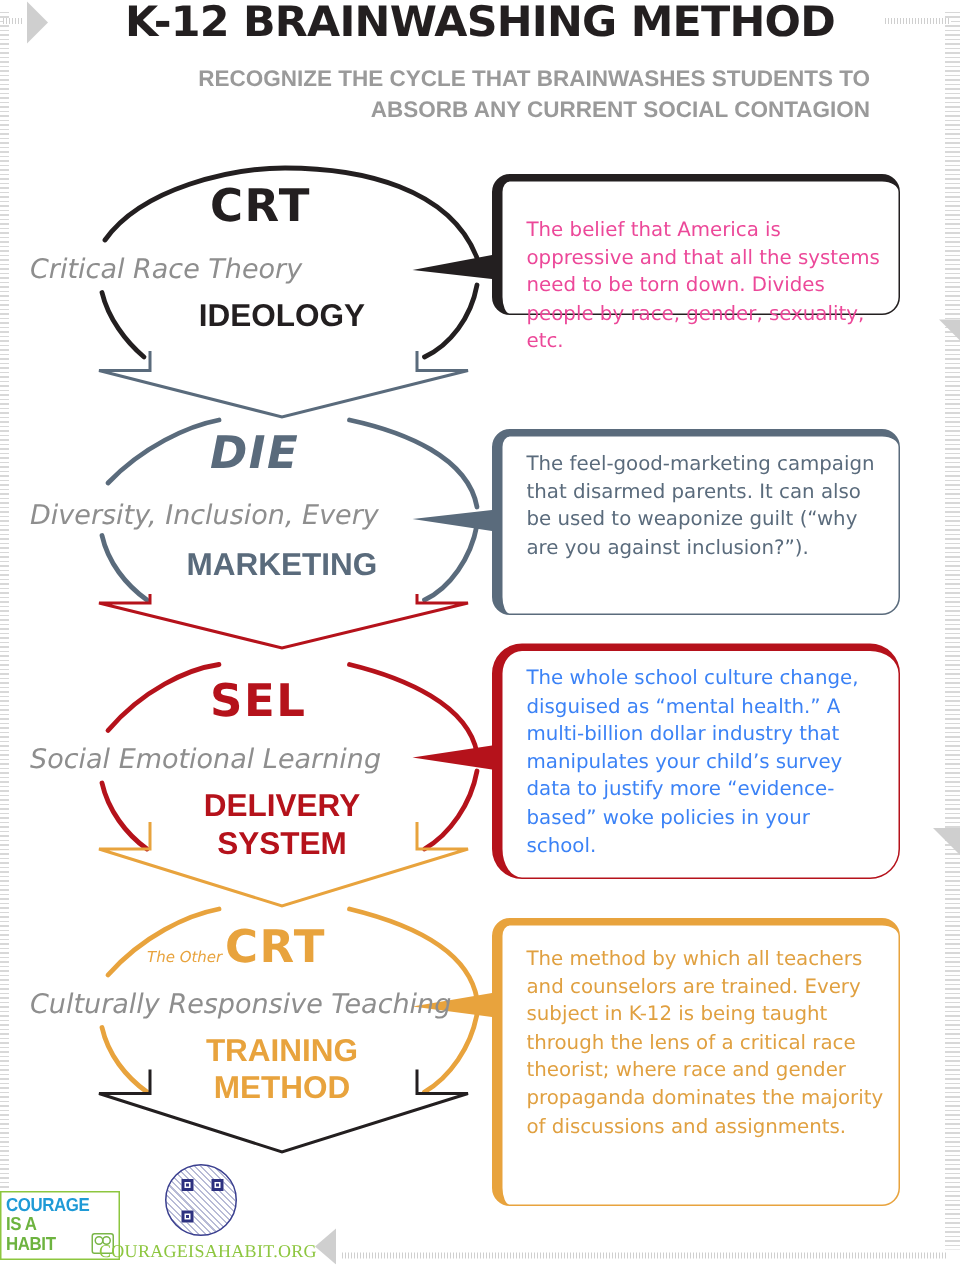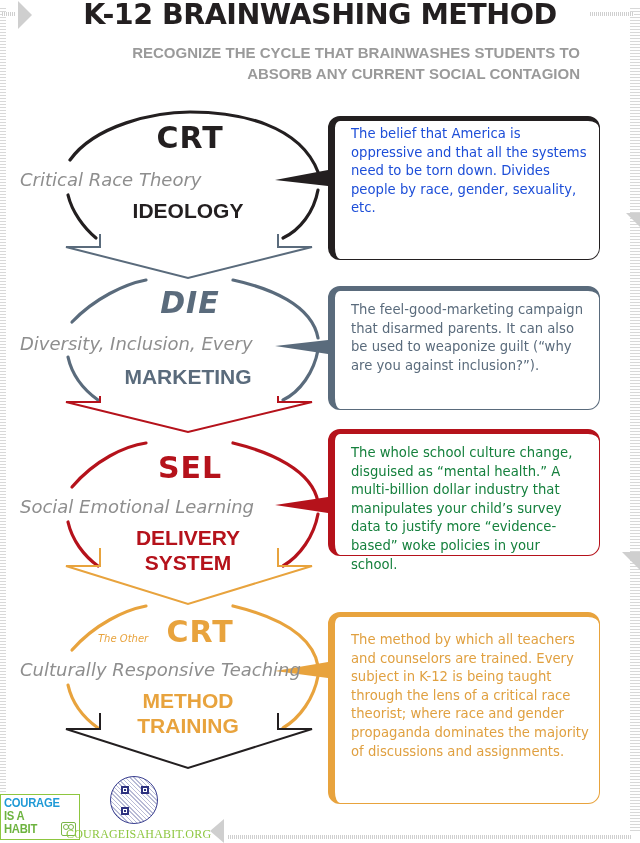--- a/index.html
+++ b/index.html
@@ -26,21 +26,21 @@
   .title { position: absolute; left: 0; top: 0; width: 640px; text-align: center;
     font-family: "DejaVu Sans", sans-serif; font-weight: 900; font-size: 28px; line-height: 30px;
     color: #231f20; letter-spacing: -0.5px; font-weight: bold; transform: scaleX(1.02); }
   .subtitle { position: absolute; left: 60px; top: 42px; width: 520px; text-align: right;
     font-family: "Liberation Sans", sans-serif; font-weight: bold; font-size: 15px; line-height: 21px;
     color: #9a9a9a; }
 
   .diagram { position: absolute; left: 0; top: 0; width: 640px; height: 843px; }
 
   .stage-acronym { position: absolute; font-family: "DejaVu Sans", sans-serif; font-weight: bold;
-    font-size: 30px; text-align: center; letter-spacing: 1px; }
+    font-size: 30px; letter-spacing: 1px; }
   .stage-full { position: absolute; left: 20px; font-family: "DejaVu Sans", sans-serif; font-style: italic;
     font-size: 18px; color: #8e8e8e; }
   .stage-role { position: absolute; font-family: "Liberation Sans", sans-serif; font-weight: bold;
     font-size: 21px; line-height: 25px; text-align: center; width: 200px; }
   .the-other { position: absolute; font-family: "DejaVu Sans", sans-serif; font-style: italic; font-size: 10px; }
 
   .card { position: absolute; left: 328px; width: 272px; background: #ffffff;
     border-radius: 12px; border: 1.5px solid; border-left-width: 7px; border-top-width: 5px;
     padding: 10px 10px 10px 16px; font-family: "DejaVu Sans", sans-serif; font-size: 13.2px; line-height: 18.6px; }
 
@@ -144,31 +144,31 @@
 <div class="stage-full" style="top:496px;">Social Emotional Learning</div>
 <div class="stage-role" style="left:88px; top:525px; color:#b5121b;">
   <div>DELIVERY</div>
   <div>SYSTEM</div>
 </div>
 
 <div class="the-other" style="left:98px; top:633px; color:#e8a33d;">The Other</div>
 <div class="stage-acronym" style="left:150px; top:614px; width:100px; color:#e8a33d;">CRT</div>
 <div class="stage-full" style="top:659px;">Culturally Responsive Teaching</div>
 <div class="stage-role" style="left:88px; top:688px; color:#e8a33d;">
+  <div>TRAINING</div>
   <div>METHOD</div>
-  <div>TRAINING</div>
 </div>
 
-<div class="card" style="top:116px; height:144px; border-color:#231f20; color:#1d4ed8; padding-top:4px;">
+<div class="card" style="top:116px; height:94px; border-color:#231f20; color:#ec4899; padding-top:24px;">
   <div>The belief that America is oppressive and that all the systems need to be torn down. Divides people by race, gender, sexuality, etc.</div>
 </div>
 <div class="card" style="top:286px; height:124px; border-color:#5a6b7c; color:#5a6b7c; border-top-color:#5a6b7c;">
   <div>The feel-good-marketing campaign that disarmed parents. It can also be used to weaponize guilt (“why are you against inclusion?”).</div>
 </div>
-<div class="card" style="top:429px; height:127px; border-color:#b5121b; color:#15803d;">
+<div class="card" style="top:429px; height:157px; border-color:#b5121b; color:#3b82f6;border-radius:20px;">
   <div>The whole school culture change, disguised as “mental health.” A multi-billion dollar industry that manipulates your child’s survey data to justify more “evidence-based” woke policies in your school.</div>
 </div>
 <div class="card" style="top:612px; height:192px; border-color:#e8a33d; color:#e0a040; padding-top:14px;">
   <div>The method by which all teachers and counselors are trained. Every subject in K-12 is being taught through the lens of a critical race theorist; where race and gender propaganda dominates the majority of discussions and assignments.</div>
 </div>
 
 <div class="logo">
   <span class="logo-line" style="color:#1f9ad6;">COURAGE</span>
   <span class="logo-line" style="color:#6db33f;">IS A</span>
   <span class="logo-line" style="color:#6db33f;">HABIT</span>

